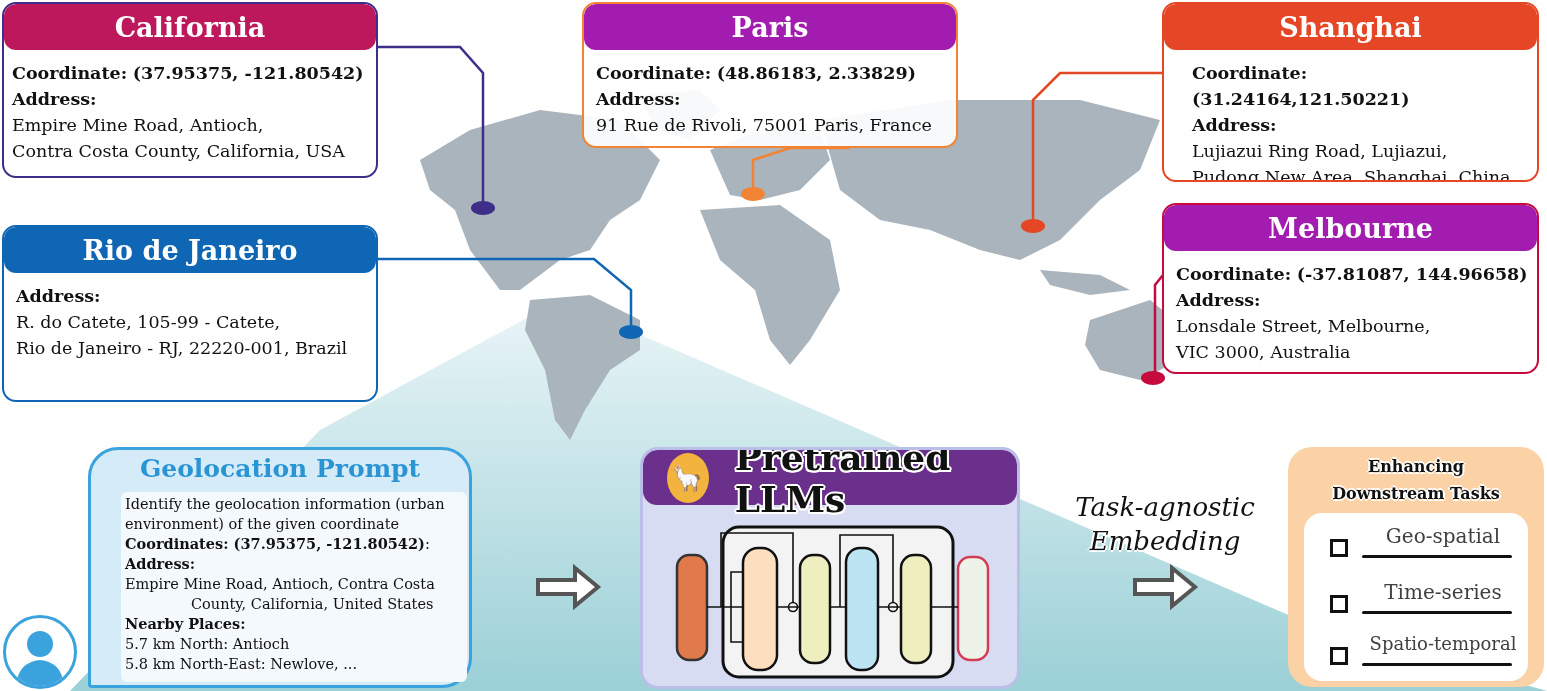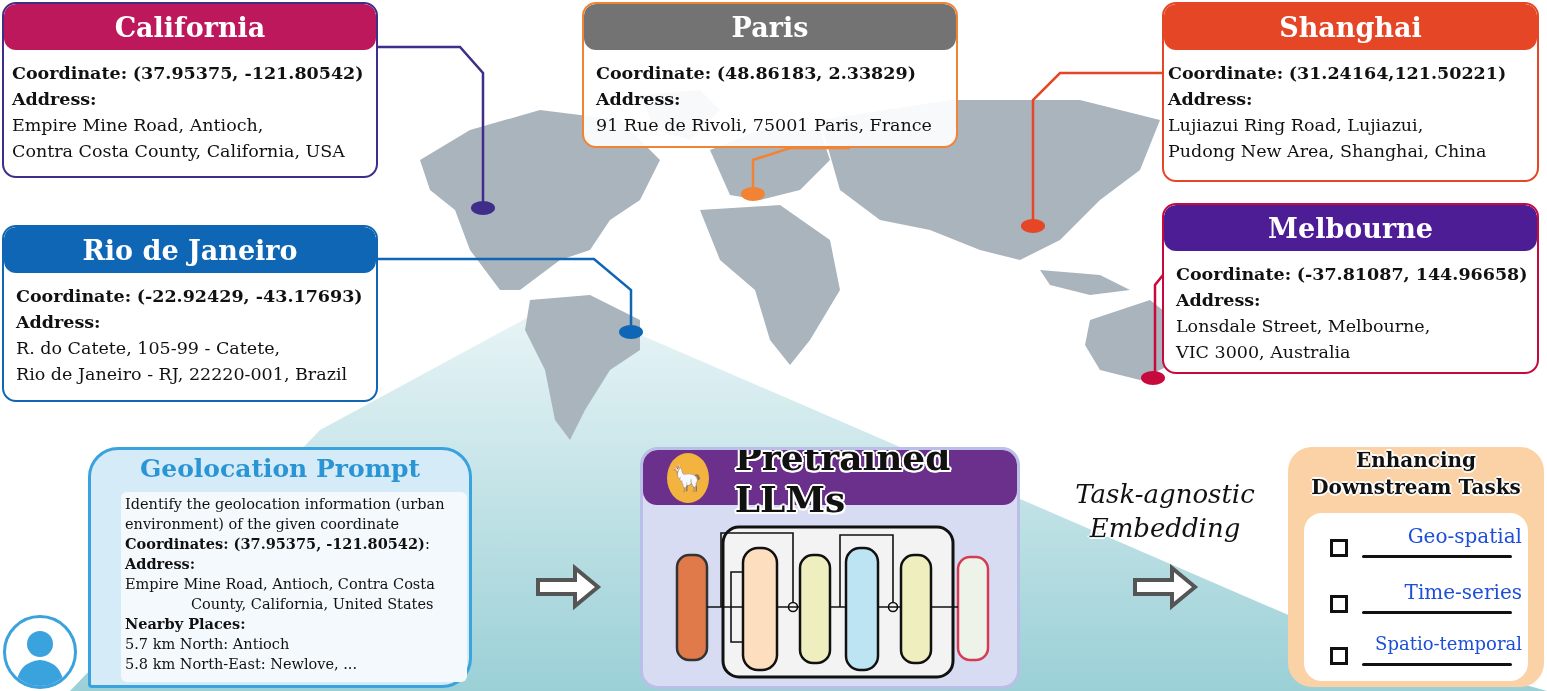--- a/index.html
+++ b/index.html
@@ -10,27 +10,27 @@
   .card .body{padding:10px 8px 0 8px;font-size:17.5px;line-height:26px;font-family:"DejaVu Serif",serif}
   .card .b{font-weight:bold}
   .prompt{position:absolute;left:88px;top:447px;width:384px;height:241px;background:#d6ebf8;border:3px solid #3aa2dc;border-radius:30px 30px 30px 4px}
   .prompt .t{text-align:center;font-weight:bold;font-size:25px;color:#2a95d4;margin-top:4px;font-family:"DejaVu Serif",serif}
   .prompt .inner{position:absolute;left:30px;top:42px;width:346px;height:190px;background:#f4f9fd;border-radius:6px;padding:2px 4px;font-size:14.5px;line-height:20px}
   .prompt .inner .b{font-weight:bold}
   .llm{position:absolute;left:640px;top:447px;width:380px;height:242px;background:#d8dcf2;border:3px solid #b9bfe6;border-radius:18px;overflow:hidden}
   .llm .hdr{height:55px;background:#6b2f8c;border-radius:14px;display:flex;align-items:center;padding-left:24px}
   .llm .title{font-weight:bold;font-size:36px;color:#111;margin-left:26px;-webkit-text-stroke:0;text-shadow:2px 0 #fff,-2px 0 #fff,0 2px #fff,0 -2px #fff,1.5px 1.5px #fff,-1.5px -1.5px #fff,1.5px -1.5px #fff,-1.5px 1.5px #fff;font-family:"DejaVu Serif",serif}
   .alpaca{width:50px;height:50px;border-radius:50%;background:#f2b43e;display:flex;align-items:center;justify-content:center;font-size:26px}
-  .task-label{position:absolute;left:1065px;top:477px;width:200px;text-align:center;font-style:italic;font-size:26px;line-height:34px;font-family:"DejaVu Serif",serif;text-shadow:2px 0 #fff,-2px 0 #fff,0 2px #fff,0 -2px #fff}
+  .task-label{position:absolute;left:1065px;top:490px;width:200px;text-align:center;font-style:italic;font-size:26px;line-height:34px;font-family:"DejaVu Serif",serif;text-shadow:2px 0 #fff,-2px 0 #fff,0 2px #fff,0 -2px #fff}
   .down{position:absolute;left:1288px;top:447px;width:256px;height:240px;background:#fad2a6;border-radius:24px}
-  .down .t{text-align:center;font-weight:bold;font-size:20px;line-height:27px;margin-top:0;font-family:"DejaVu Serif",serif;text-shadow:2px 0 #fff,-2px 0 #fff,0 2px #fff,0 -2px #fff}
+  .down .t{text-align:center;font-weight:bold;font-size:16px;line-height:27px;margin-top:6px;font-family:"DejaVu Serif",serif;text-shadow:2px 0 #fff,-2px 0 #fff,0 2px #fff,0 -2px #fff}
   .down .inner{position:absolute;left:16px;top:66px;width:224px;height:168px;background:#fff;border-radius:18px}
   .task{position:absolute;left:22px;width:190px;height:40px}
   .task .cb{position:absolute;left:4px;top:16px;width:18px;height:18px;border:3px solid #111}
-  .task .lbl{position:absolute;left:38px;top:0;width:158px;text-align:right;color:#1d4ed8;font-size:20px;line-height:26px;font-family:"DejaVu Serif",serif}
+  .task .lbl{position:absolute;left:38px;top:0;width:158px;text-align:center;color:#404040;font-size:20px;line-height:26px;font-family:"DejaVu Serif",serif}
   .task .ul{position:absolute;left:36px;top:32px;width:150px;height:3px;background:#111;border-radius:2px}
   .avatar{position:absolute;left:3px;top:615px;width:74px;height:74px;border:3px solid #3aa2dc;border-radius:50%;background:#fff;overflow:hidden}
 </style>
 </head>
 <body>
 
 <svg id="bg" viewBox="0 0 1547 691">
   <defs>
     <linearGradient id="tealg" x1="0" y1="0" x2="0" y2="1">
       <stop offset="0" stop-color="#e8f4f6"></stop>
@@ -80,48 +80,47 @@
     <div><span class="b">Coordinate:</span> <span class="b">(37.95375, -121.80542)</span></div>
     <div class="b">Address:</div>
     <div>Empire Mine Road, Antioch,</div>
     <div>Contra Costa County, California, USA</div>
   </div>
 </div>
 
 <div class="card" style="left:2px;top:225px;width:376px;height:177px;border-color:#0f66b4">
   <div class="hdr" style="background:#0f66b4">Rio de Janeiro</div>
   <div class="body" style="padding-left:12px">
-    <div><span class="b">Coordinate:</span> <span class="b">(-22.92429, -43.17693)</span></div>
     <div class="b">Address:</div>
     <div>R. do Catete, 105-99 - Catete,</div>
     <div>Rio de Janeiro - RJ, 22220-001, Brazil</div>
   </div>
 </div>
 
 <div class="card" style="left:582px;top:2px;width:376px;height:146px;border-color:#f38334;background:rgba(255,255,255,0.92)">
-  <div class="hdr" style="background:#737373">Paris</div>
+  <div class="hdr" style="background:#a21caf">Paris</div>
   <div class="body" style="padding-left:12px">
     <div><span class="b">Coordinate:</span> <span class="b">(48.86183, 2.33829)</span></div>
     <div class="b">Address:</div>
     <div>91 Rue de Rivoli,  75001 Paris,  France</div>
   </div>
 </div>
 
 <div class="card" style="left:1162px;top:2px;width:377px;height:180px;border-color:#e54626">
   <div class="hdr" style="background:#e54626">Shanghai</div>
-  <div class="body" style="padding-left:4px">
+  <div class="body" style="padding-left:28px">
     <div><span class="b">Coordinate:</span> <span class="b">(31.24164,121.50221)</span></div>
     <div class="b">Address:</div>
     <div>Lujiazui Ring Road, Lujiazui,</div>
     <div>Pudong New Area, Shanghai,  China</div>
   </div>
 </div>
 
 <div class="card" style="left:1162px;top:203px;width:377px;height:171px;border-color:#c70a3e">
-  <div class="hdr" style="background:#4c1d95">Melbourne</div>
+  <div class="hdr" style="background:#a21caf">Melbourne</div>
   <div class="body" style="padding-left:12px">
     <div><span class="b">Coordinate:</span> <span class="b">(-37.81087, 144.96658)</span></div>
     <div class="b">Address:</div>
     <div>Lonsdale Street, Melbourne,</div>
     <div>VIC 3000, Australia</div>
   </div>
 </div>
 
 <div class="avatar">
   <svg width="68" height="68" viewBox="0 0 68 68">

